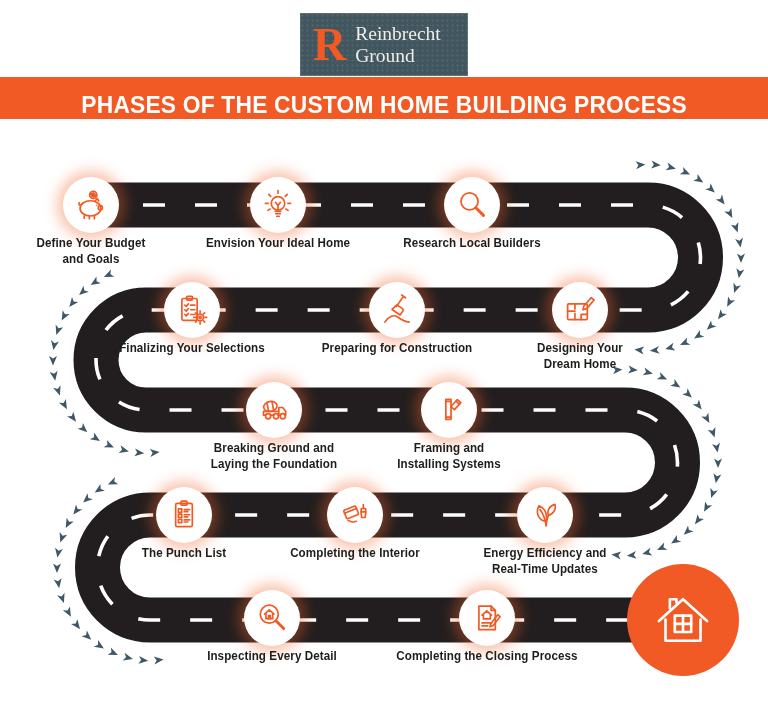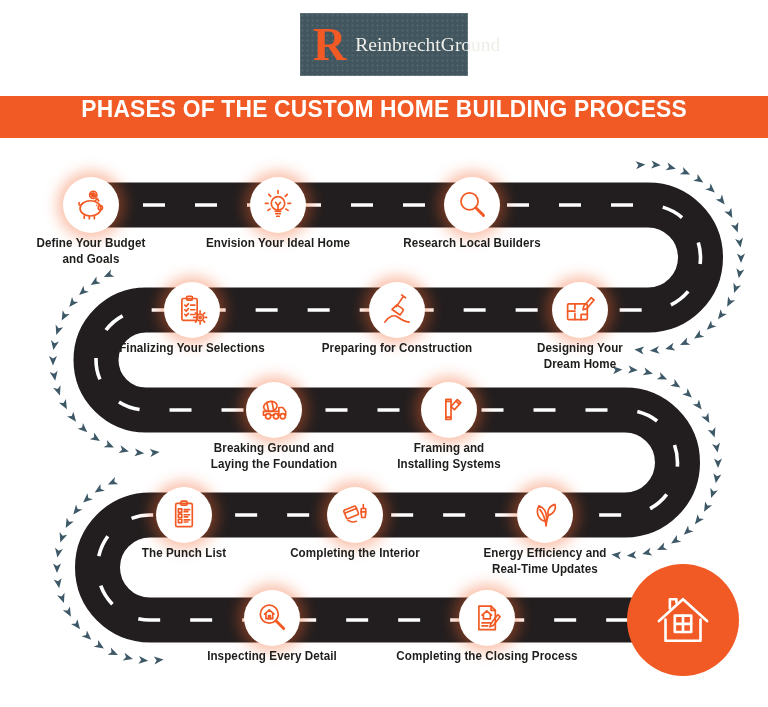--- a/index.html
+++ b/index.html
@@ -9,26 +9,26 @@
 
   
   .logo-box{position:absolute;left:300px;top:13px;width:168px;height:63px;
     background-color:var(--logobg);
     background-image:radial-gradient(rgba(255,255,255,.07) 1px, transparent 1.2px);
     background-size:5px 5px;
     box-shadow:inset 0 0 0 1px rgba(255,255,255,.14);
     display:flex;align-items:center;gap:9px;padding-left:13px;box-sizing:border-box;}
   .logo-mark{font-family:"Liberation Serif",serif;font-weight:700;font-size:46px;
     color:var(--orange);line-height:.85;}
-  .logo-text{display:flex;flex-direction:row;font-family:"Liberation Serif",serif;
+  .logo-text{display:flex;flex-direction:column;font-family:"Liberation Serif",serif;
     font-size:19.5px;line-height:1.12;color:#EFEEE8;}
 
   
-  .banner{position:absolute;left:0;top:96px;width:768px;height:42px;background:var(--orange);
-    display:flex;align-items:flex-start;justify-content:center;}
+  .banner{position:absolute;left:0;top:77px;width:768px;height:42px;background:var(--orange);
+    display:flex;align-items:flex-end;justify-content:center;}
   .banner h1{margin:0;font-size:23.5px;font-weight:700;color:#fff;letter-spacing:.2px;
     transform:scaleX(.97);white-space:nowrap;}
 
   
   .road-svg{position:absolute;left:0;top:0;}
 
   
   .step{position:absolute;width:0;height:0;}
   .bubble{position:absolute;left:-28px;top:-28px;width:56px;height:56px;border-radius:50%;
     background:#fff;color:var(--orange);display:flex;align-items:center;justify-content:center;

